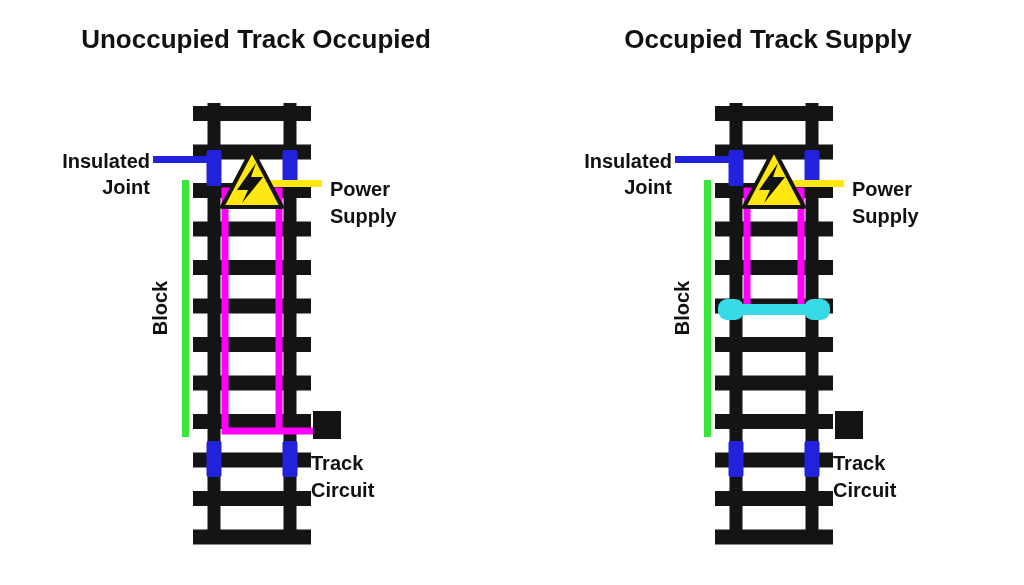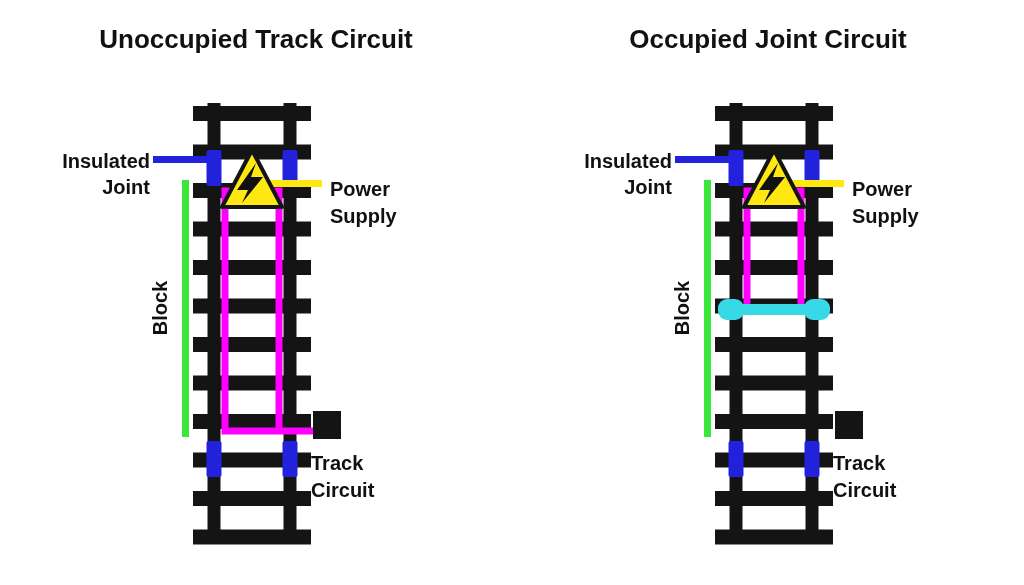--- a/index.html
+++ b/index.html
@@ -32,21 +32,21 @@
   .relay{fill:var(--rail,#141414);}
   .axle{fill:var(--axle,#37d9e6);}
   .lbl{font-family:"Liberation Sans",sans-serif;font-size:20px;font-weight:bold;fill:var(--text,#111);}
 </style>
 </head>
 <body>
 
 <div class="canvas">
 
   <section class="panel panel--left">
-    <h2 class="panel-title">Unoccupied Track Circuit</h2>
+    <h2 class="panel-title">Unoccupied Track Occupied</h2>
     <svg class="diagram" width="512" height="585" viewBox="0 0 512 585">
 
       <line class="tie" x1="252" y1="106" x2="252" y2="545" stroke-width="118" stroke-dasharray="15 23.5"></line>
 
       <line class="rail" x1="214" y1="103" x2="214" y2="541"></line>
       <line class="rail" x1="290" y1="103" x2="290" y2="541"></line>
 
       <rect class="joint" x="206.5" y="150" width="15" height="36" rx="2"></rect>
       <rect class="joint" x="282.5" y="150" width="15" height="36" rx="2"></rect>
       <rect class="joint" x="206.5" y="441" width="15" height="36" rx="2"></rect>
@@ -69,21 +69,21 @@
       <text class="lbl" x="150" y="194" text-anchor="end">Joint</text>
       <text class="lbl" x="330" y="196">Power</text>
       <text class="lbl" x="330" y="223">Supply</text>
       <text class="lbl" x="167" y="308" text-anchor="middle" transform="rotate(-90 167 308)">Block</text>
       <text class="lbl" x="311" y="470">Track</text>
       <text class="lbl" x="311" y="497">Circuit</text>
     </svg>
   </section>
 
   <section class="panel panel--right">
-    <h2 class="panel-title">Occupied Joint Circuit</h2>
+    <h2 class="panel-title">Occupied Track Supply</h2>
     <svg class="diagram" width="512" height="585" viewBox="0 0 512 585">
 
       <line class="tie" x1="252" y1="106" x2="252" y2="545" stroke-width="118" stroke-dasharray="15 23.5"></line>
 
       <line class="rail" x1="214" y1="103" x2="214" y2="541"></line>
       <line class="rail" x1="290" y1="103" x2="290" y2="541"></line>
 
       <rect class="joint" x="206.5" y="150" width="15" height="36" rx="2"></rect>
       <rect class="joint" x="282.5" y="150" width="15" height="36" rx="2"></rect>
       <rect class="joint" x="206.5" y="441" width="15" height="36" rx="2"></rect>

